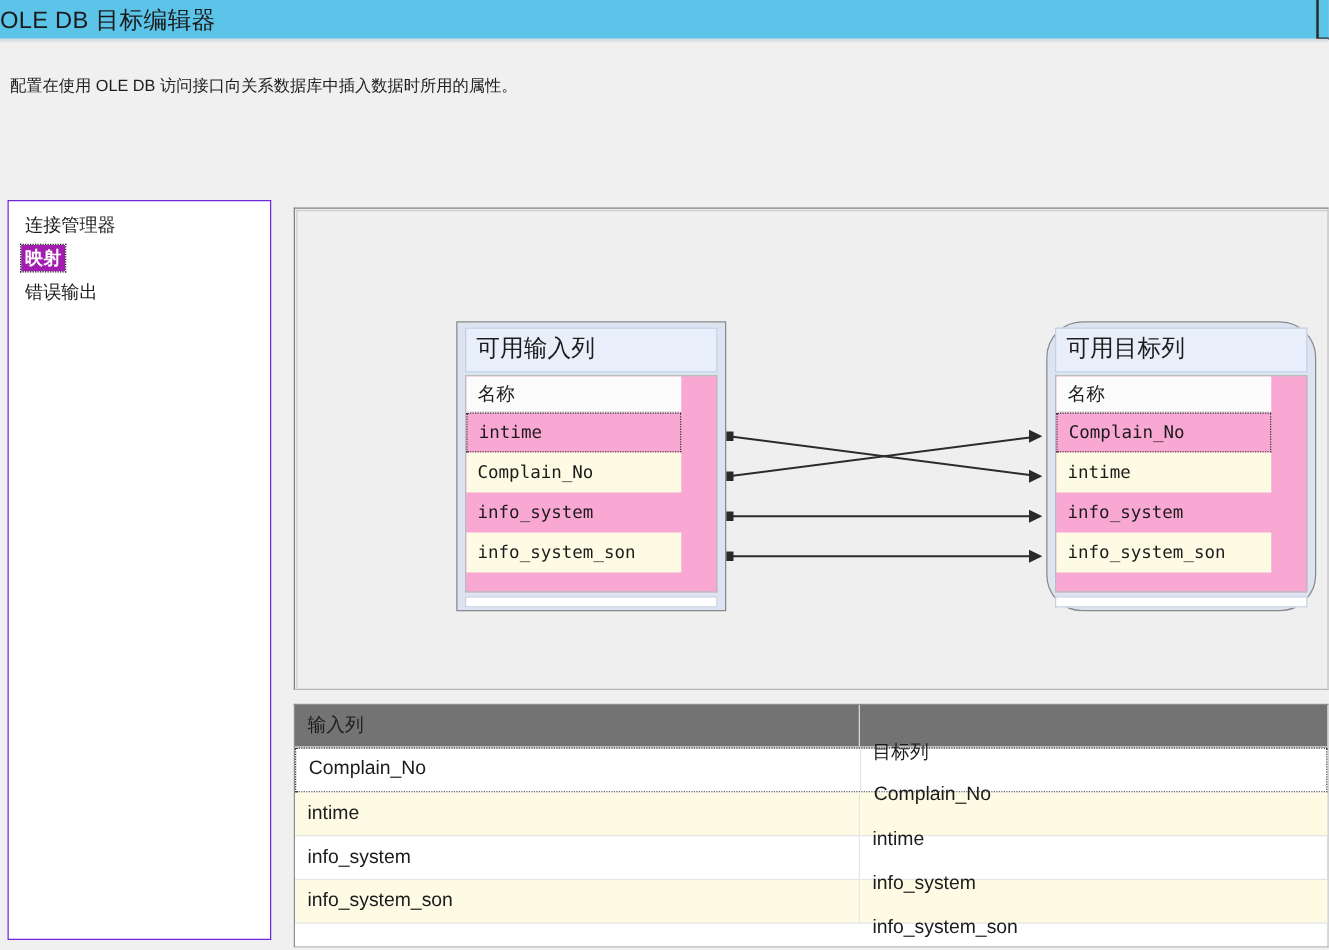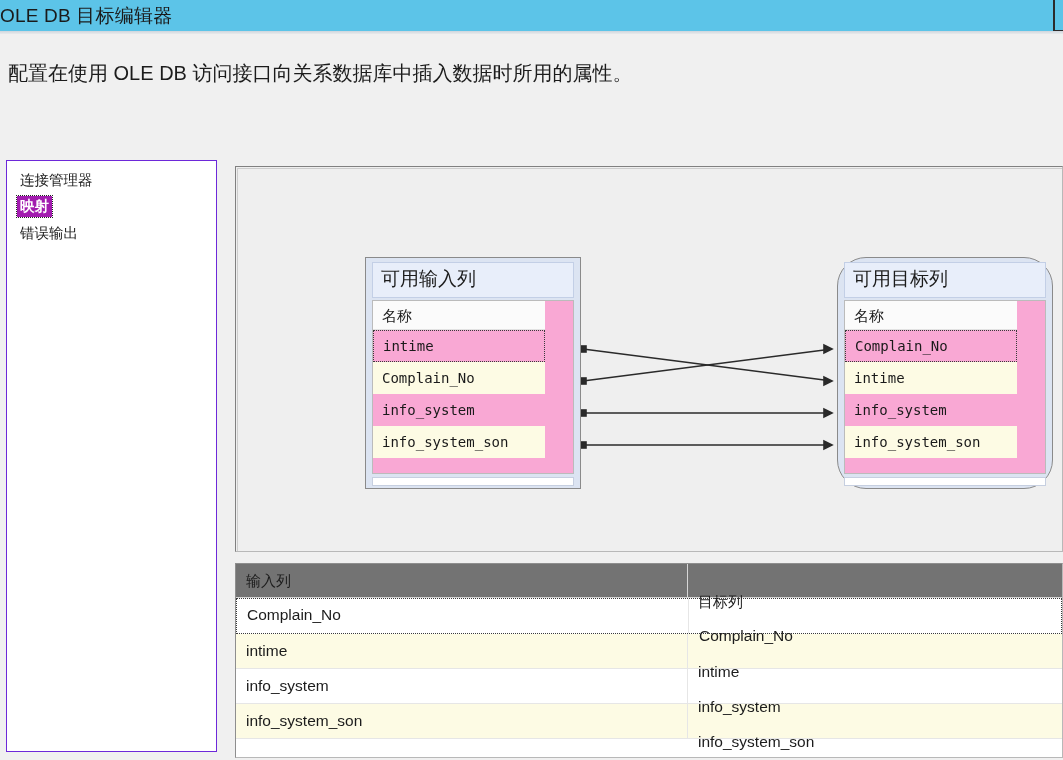--- a/index.html
+++ b/index.html
@@ -26,21 +26,21 @@
     background:linear-gradient(#cfd6dd,#e8eaec);
   }
   .close-stub{
     position:absolute;left:1053px;top:-2px;width:20px;height:30px;
     border:2px solid #2b2b2b;background:#5cc4e8;
   }
 
   
   .desc{
     position:absolute;left:8px;top:60px;
-    font-size:20px;color:#1c1c1c;
+    font-size:13px;color:#1c1c1c;
   }
 
   
   .navpanel{
     position:absolute;left:6px;top:160px;width:211px;height:592px;
     background:#ffffff;border:1px solid #6d28d9;
     box-sizing:border-box;
   }
   .nav-item{
     position:absolute;left:10px;font-size:14.5px;color:#1c1c1c;

